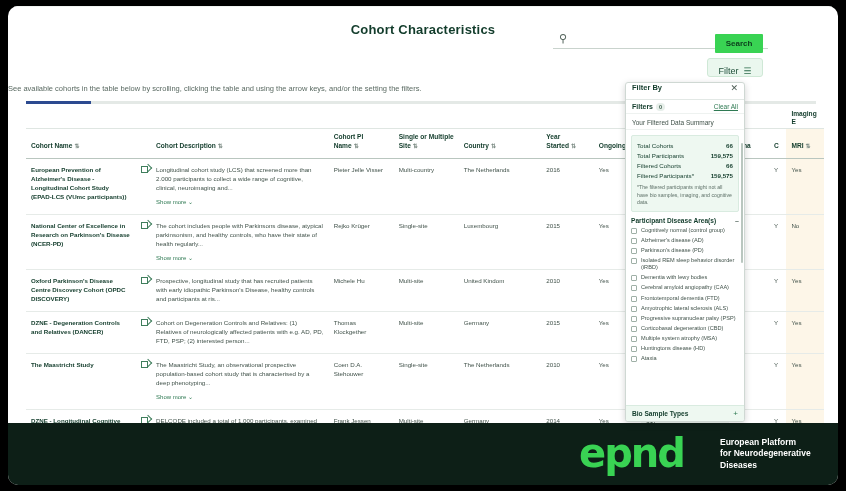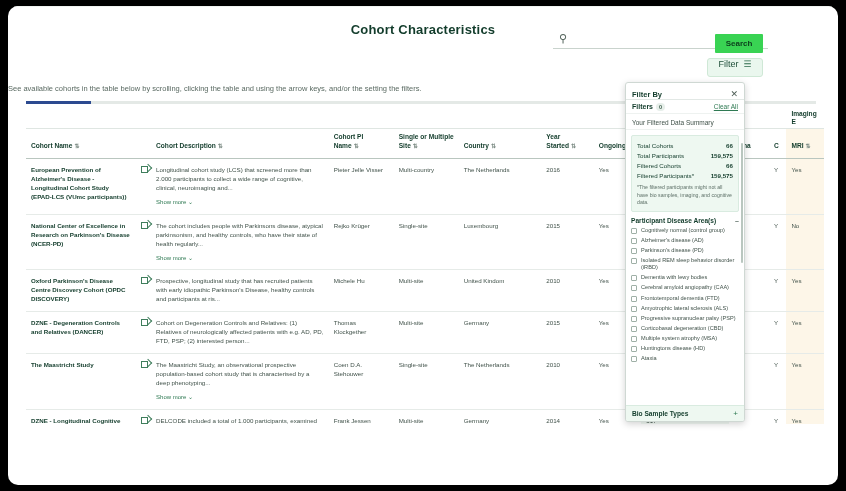--- a/index.html
+++ b/index.html
@@ -47,21 +47,21 @@
     color: #0c3d1c; font-size: 8px; font-weight: bold;
     display: flex; align-items: center; justify-content: center;
     border: none; border-radius: 1px; cursor: pointer;
   }
   .filter-btn {
     position: absolute; left: 699px; top: 52px;
     width: 56px; height: 19px;
     background: #eaf7ee; border: 1px solid #cfe8d6;
     border-radius: 3px;
     font-size: 9px; color: #20503a;
-    display: flex; align-items: flex-start; justify-content: center; gap: 5px;
+    display: flex; align-items: flex-end; justify-content: center; gap: 5px;
     cursor: pointer;
   }
   .filter-btn .bars { font-size: 9px; color: #2c6b4b; }
 
   .helper-text {
     position: absolute; left: 0; top: 78px;
     font-size: 7.5px; color: #5a6a62;
   }
 
   
@@ -138,21 +138,21 @@
     width: 120px; height: 340px;
     background: #ffffff;
     border: 1px solid #cfd8d3;
     border-radius: 3px;
     box-shadow: 0 2px 7px rgba(0,0,0,.18);
     overflow: hidden;
     z-index: 20;
   }
   .panel-head {
     height: 17px; padding: 0 6px;
-    display:flex; align-items:flex-end; justify-content: space-between;
+    display:flex; align-items:flex-start; justify-content: space-between;
     border-bottom: 1px solid #e2e8e5;
   }
   .panel-head .t { font-size: 7.5px; font-weight: bold; color: #123c2b; }
   .panel-head .x { font-size: 9px; color: #4d5d55; cursor: pointer; }
   .panel-row {
     height: 14px; padding: 0 6px;
     display:flex; align-items:center; justify-content: space-between;
     border-bottom: 1px solid #eef2f0;
   }
   .panel-row .l { font-size: 7px; color: #123c2b; font-weight: bold; display:flex; gap:3px; align-items:center;}
@@ -488,14 +488,22 @@
     </div>
 
     <div class="panel-scroll"></div>
 
     <div class="panel-foot">
       <span class="t">Bio Sample Types</span>
       <span class="p">+</span>
     </div>
   </div>
 
+  <div class="footer">
+    <div class="logo-word">epnd</div>
+    <div class="logo-text">
+      <div>European Platform</div>
+      <div>for Neurodegenerative</div>
+      <div>Diseases</div>
+    </div>
+  </div>
 
 </div>
 
 </body></html>

